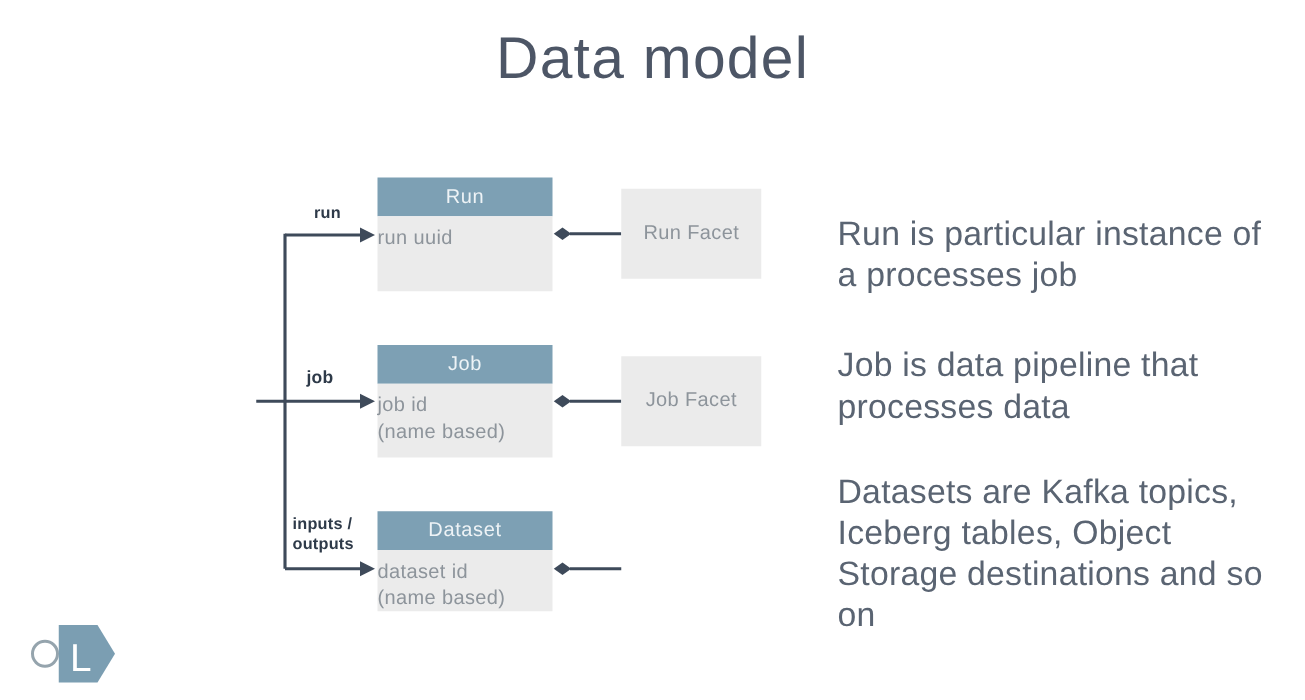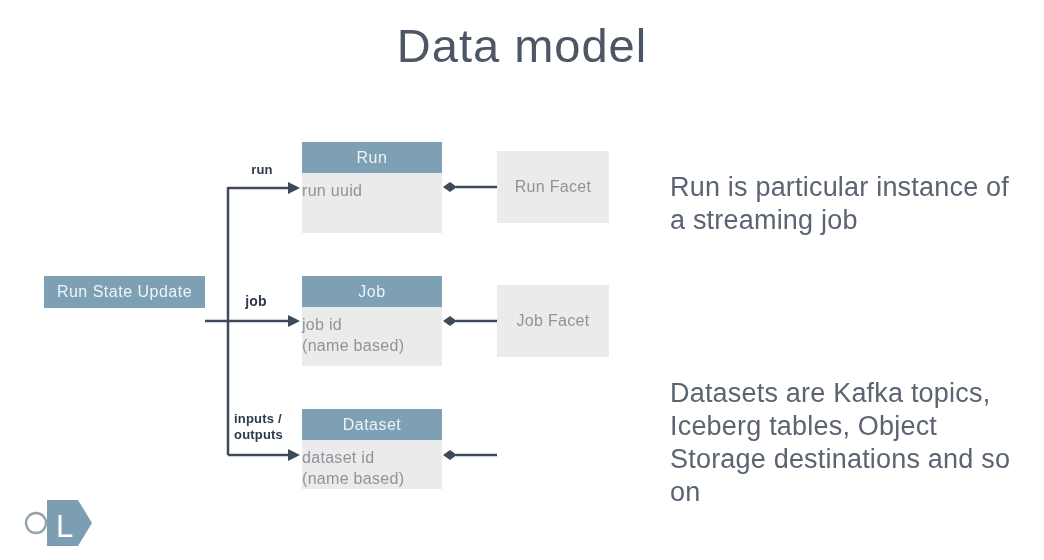--- a/index.html
+++ b/index.html
@@ -145,21 +145,20 @@
 
     <path d="M456,187 H497" stroke="currentColor" stroke-width="2.5" fill="none"></path>
     <polygon points="443,187 450,182 457,187 450,192" fill="currentColor"></polygon>
     <path d="M456,321 H497" stroke="currentColor" stroke-width="2.5" fill="none"></path>
     <polygon points="443,321 450,316 457,321 450,326" fill="currentColor"></polygon>
     <path d="M456,455 H497" stroke="currentColor" stroke-width="2.5" fill="none"></path>
     <polygon points="443,455 450,450 457,455 450,460" fill="currentColor"></polygon>
   </svg>
 
   <div class="entity box-source">
-    <div class="entity-header">Run State Update</div>
   </div>
 
   <div class="entity box-run">
     <div class="entity-header">Run</div>
     <div class="entity-body">run uuid</div>
   </div>
 
   <div class="entity box-job">
     <div class="entity-header">Job</div>
     <div class="entity-body">job id
@@ -173,21 +172,22 @@
   </div>
 
   <div class="facet facet-run">Run Facet</div>
   <div class="facet facet-job">Job Facet</div>
 
   <div class="edge-label edge-label-run">run</div>
   <div class="edge-label edge-label-job">job</div>
   <div class="edge-label edge-label-io">inputs /
 outputs</div>
 
-  <div class="note note-run">Run is particular instance of a streaming job</div>
+  <div class="note note-run">Run is particular instance of a processes job</div>
+  <div class="note note-job">Job is data pipeline that processes data</div>
   <div class="note note-dataset">Datasets are Kafka topics, Iceberg tables, Object Storage destinations and so on</div>
 
   <svg class="logo" width="84" height="60" viewBox="0 0 84 60" xmlns="http://www.w3.org/2000/svg">
     <circle class="logo-ring" cx="18" cy="29" r="10"></circle>
     <polygon class="logo-badge" points="29,6 60,6 74,29 60,52 29,52"></polygon>
     <text class="logo-letter" x="38" y="43">L</text>
   </svg>
 
 </div>
 

